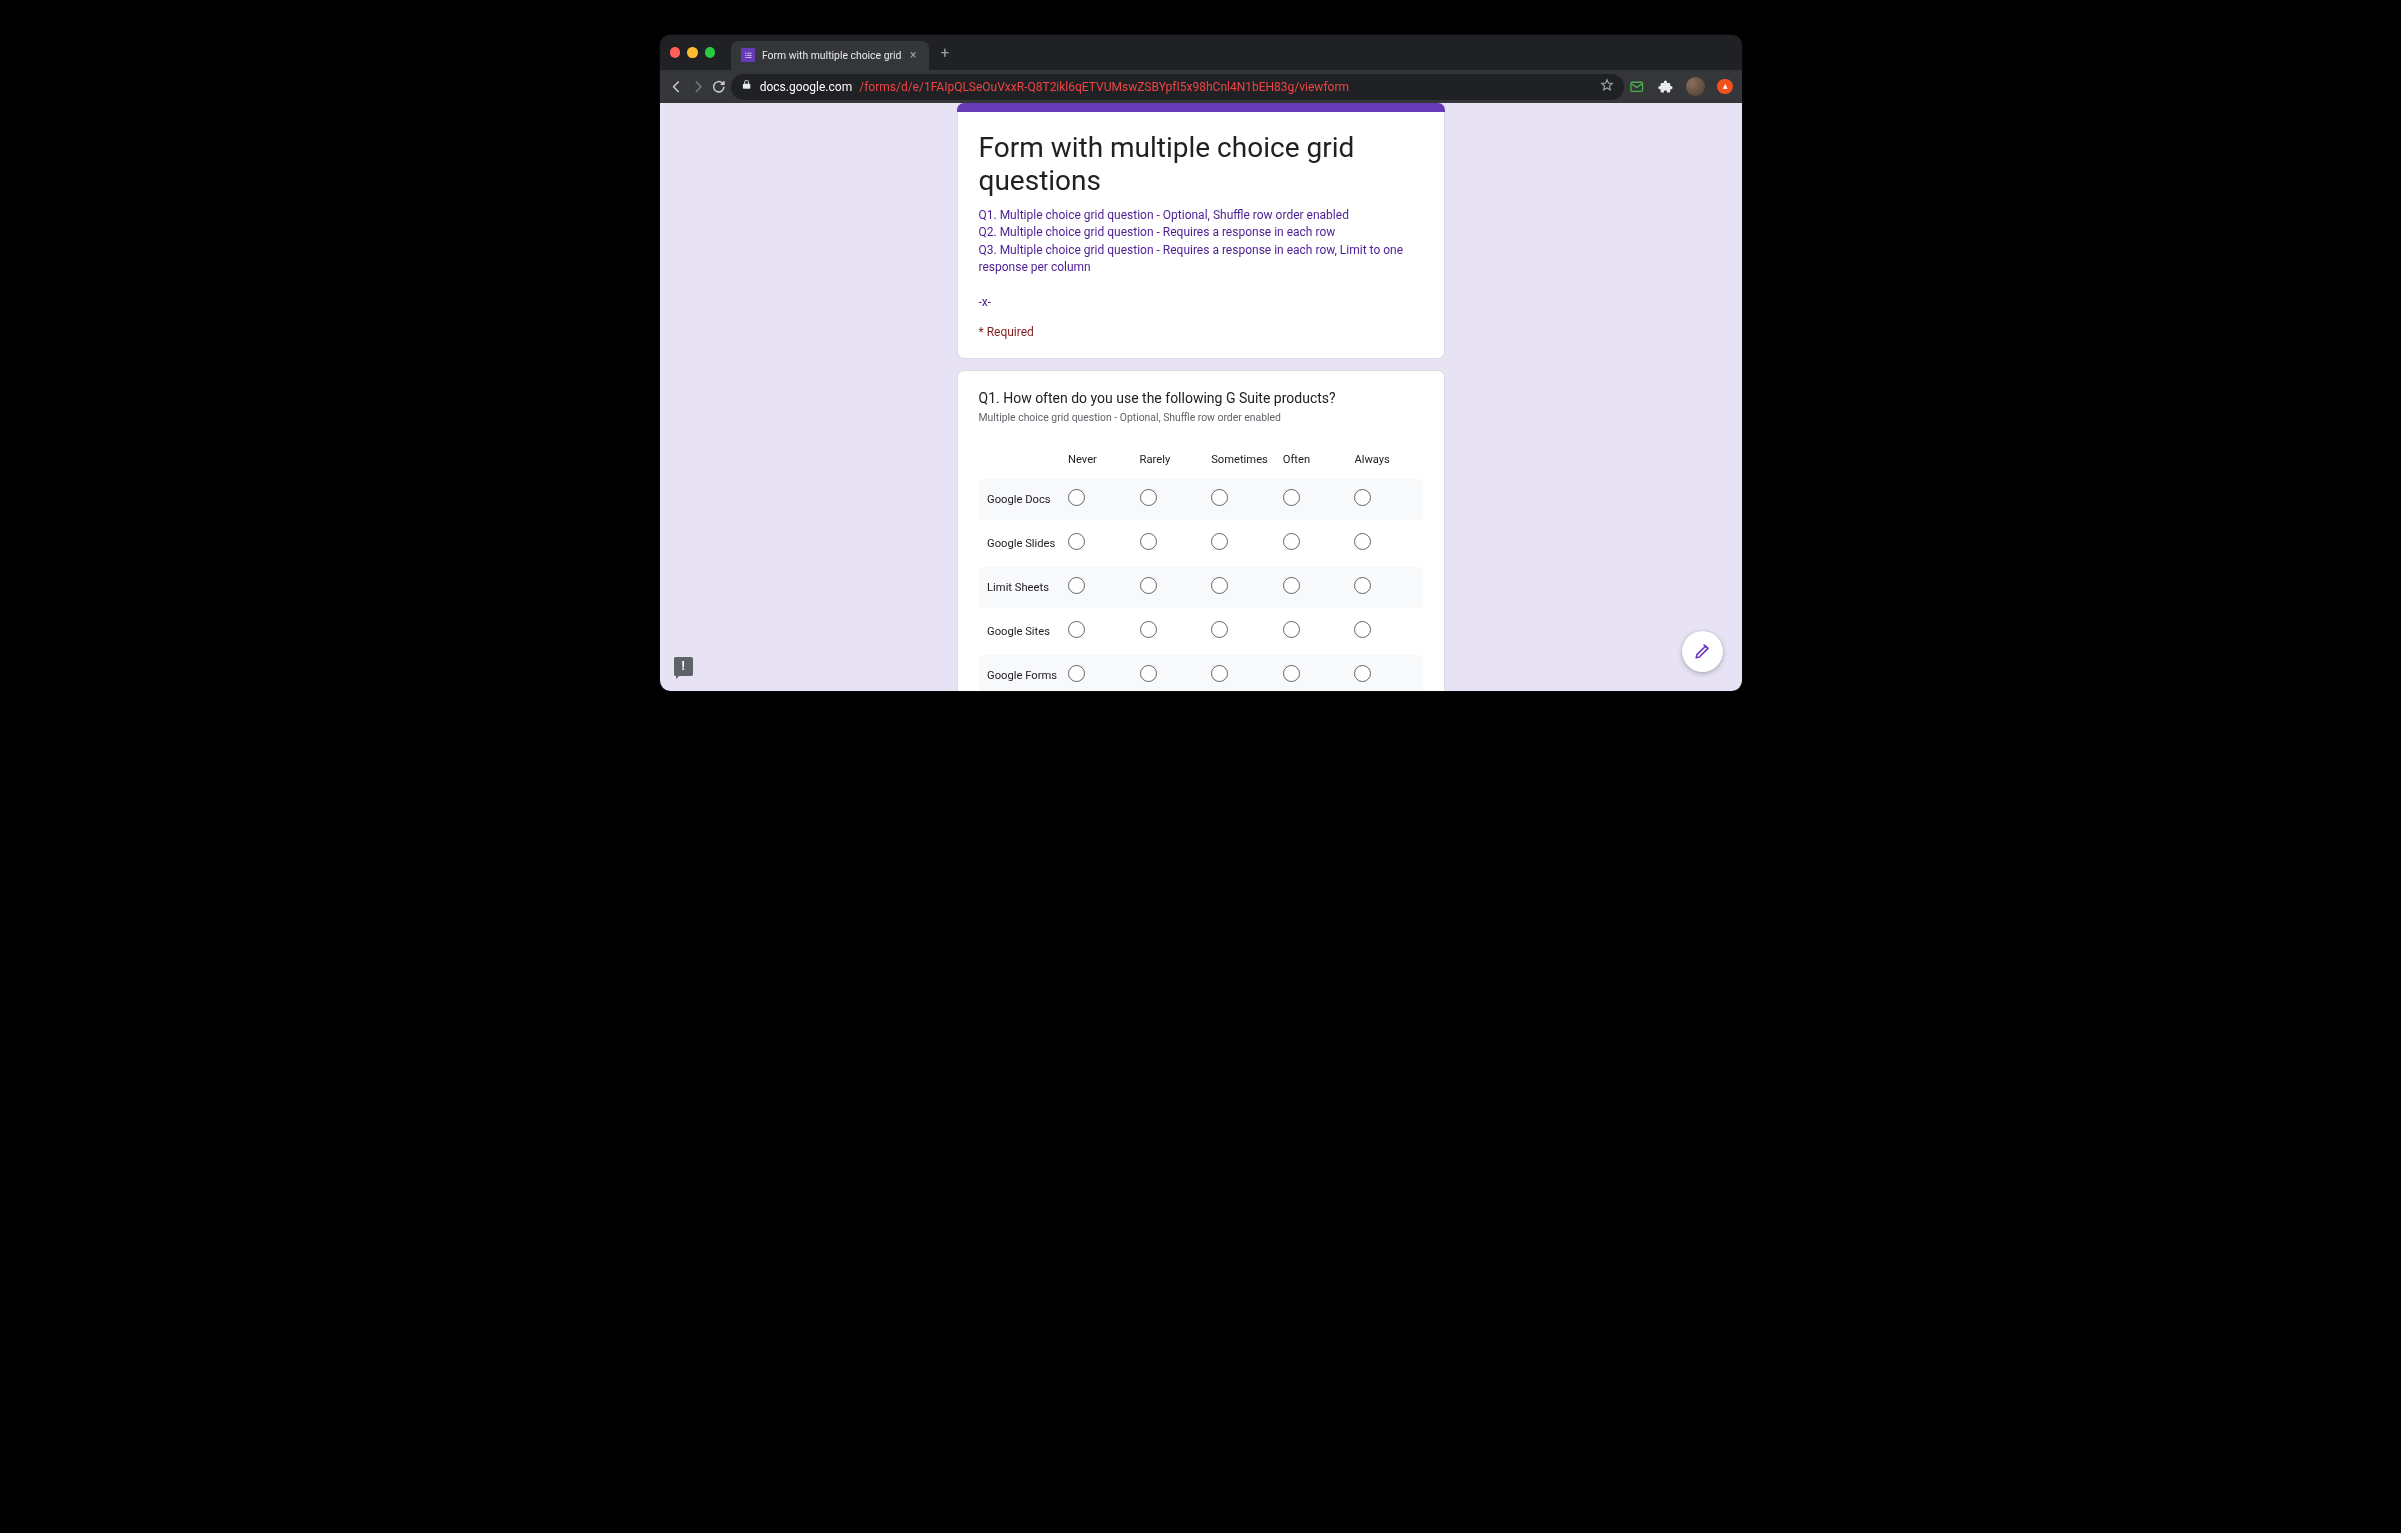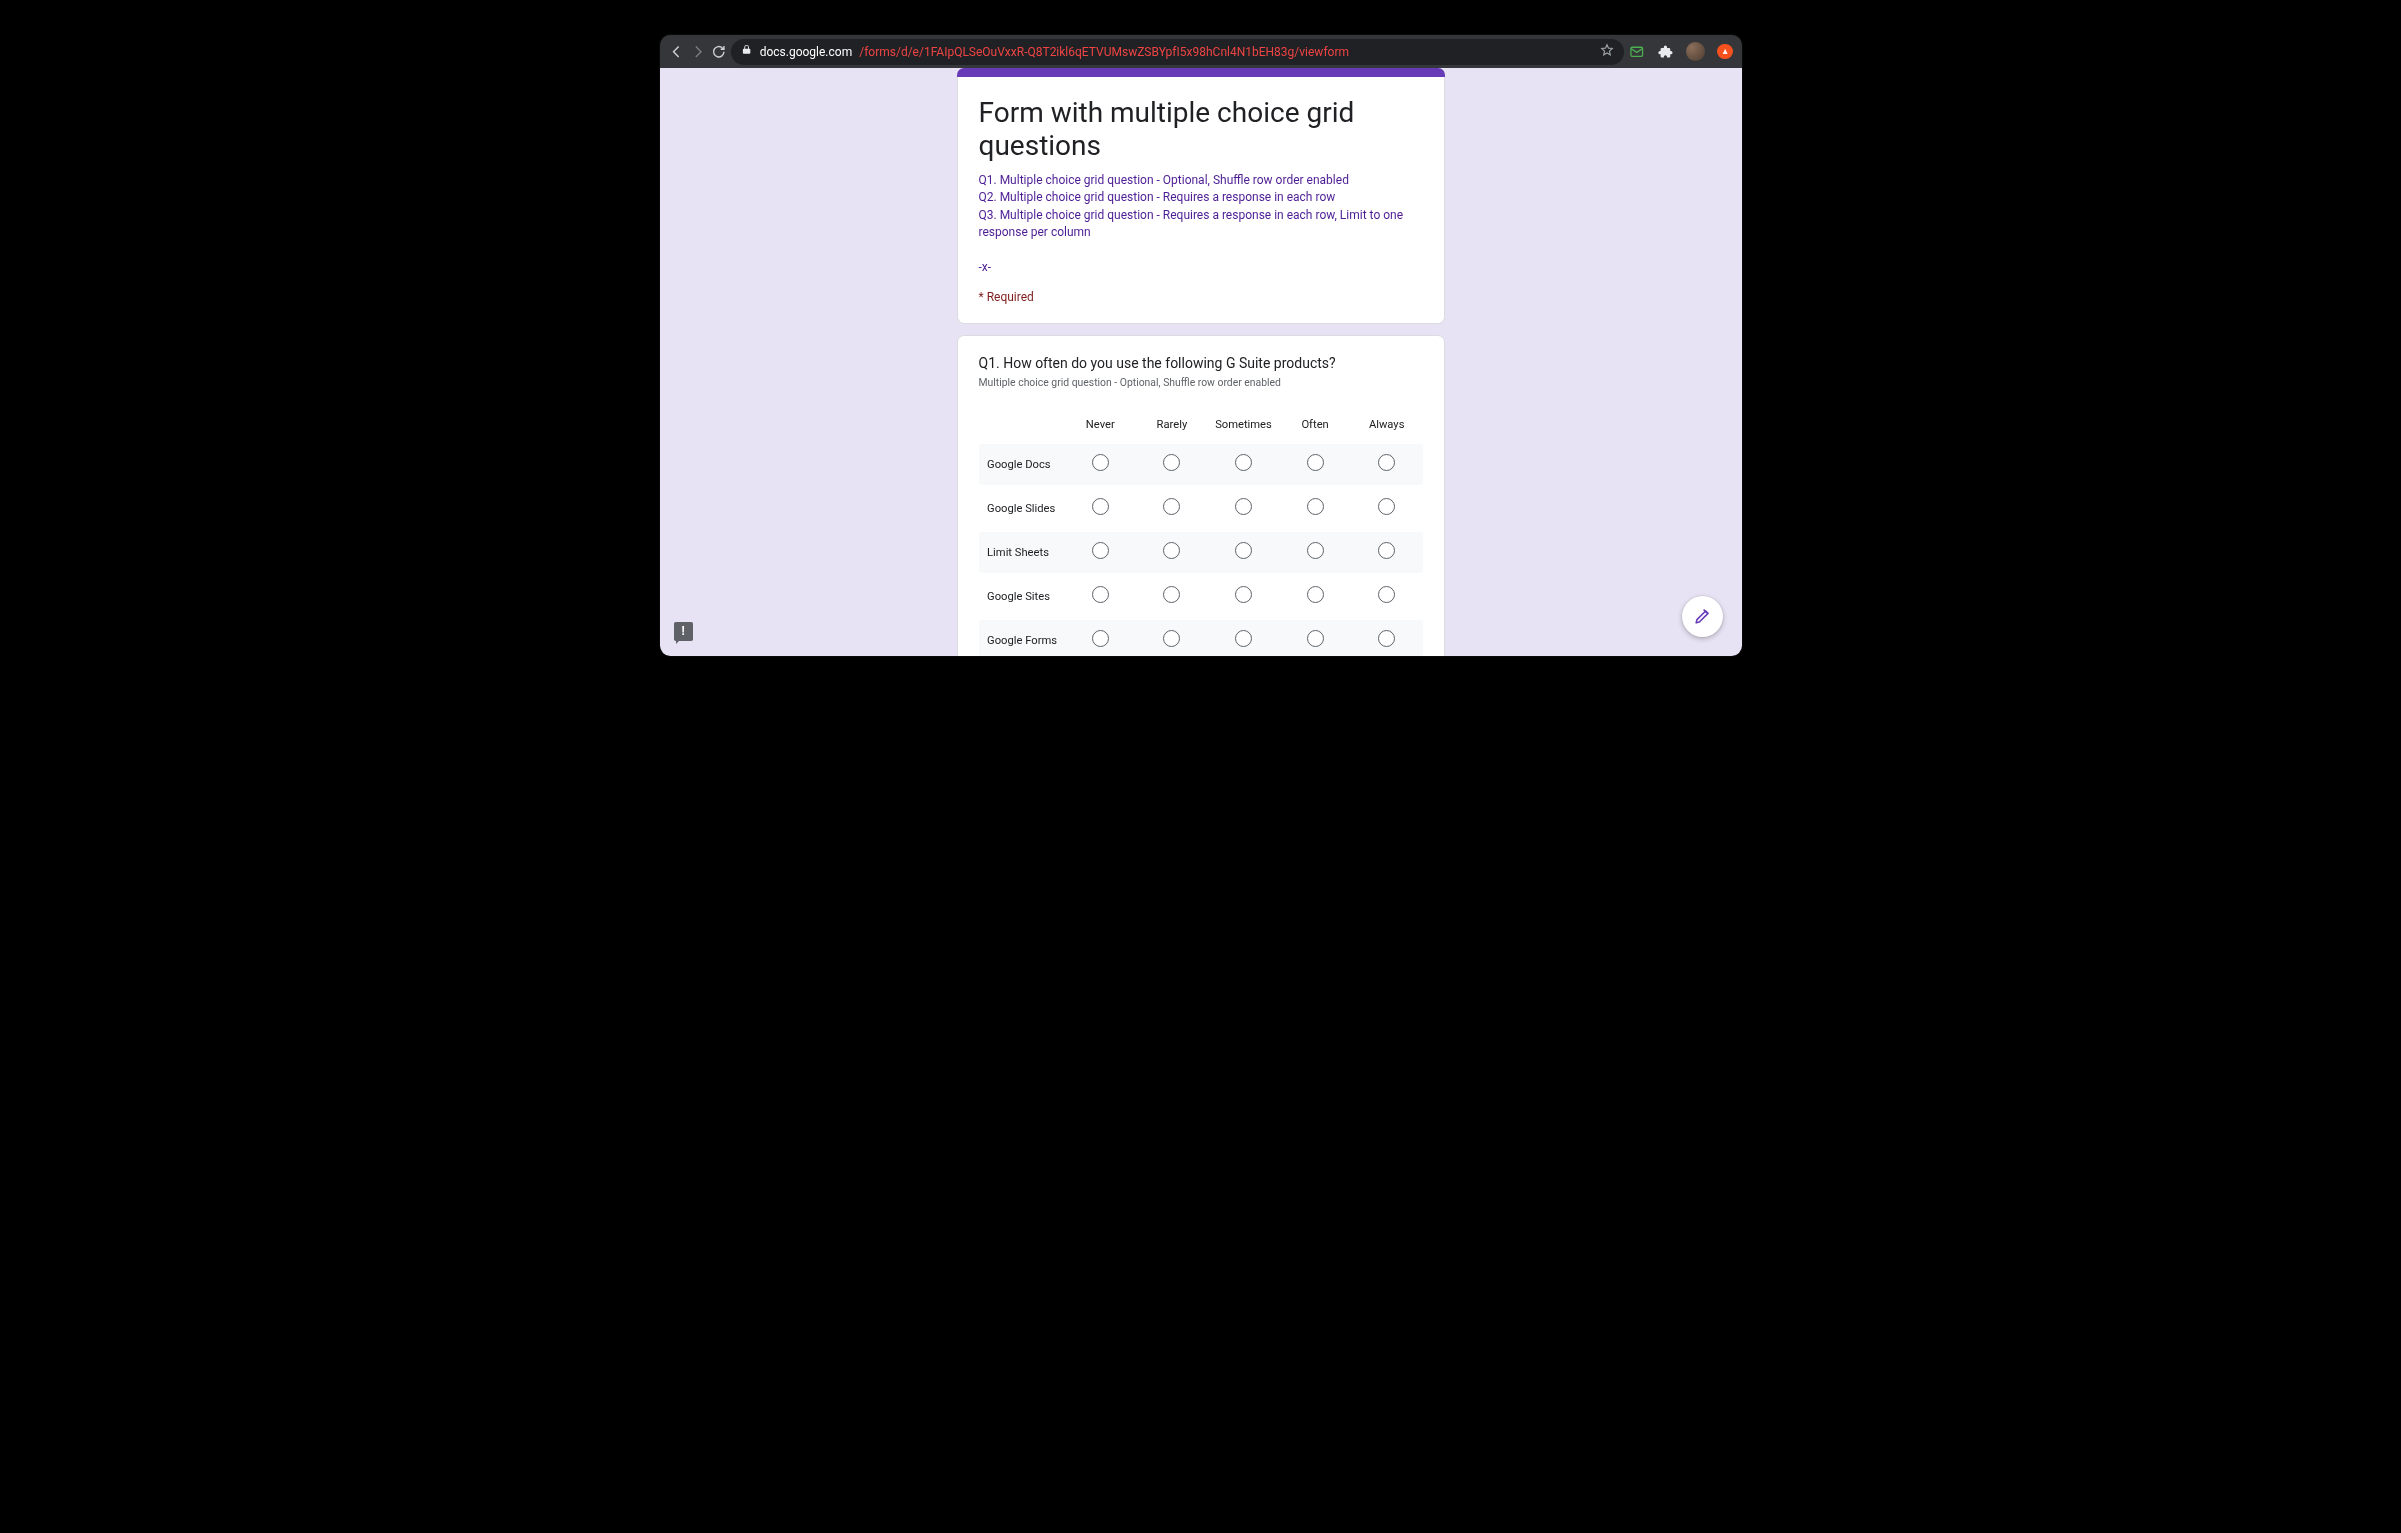--- a/index.html
+++ b/index.html
@@ -124,21 +124,21 @@
     letter-spacing: 0;
     margin-bottom: 10.4px;
   }
   .desc { font-size: 12px; color: #4c1d95; line-height: 1.45; white-space: pre-wrap; }
   .required { color: #7f1d1d; font-size: 12px; margin-top: 14px; }
 
   .q-title { font-size: 14px; color: #202124; margin-bottom: 5.2px; }
   .q-sub { font-size: 10.4px; color: #5f6368; margin-bottom: 17px; }
 
   table.grid { width: 100%; border-collapse: separate; border-spacing: 0 3.5px; table-layout: fixed; }
-  table.grid th, table.grid td { text-align: center; font-size: 11.2px; color:#202124; padding: 8.6px 3.5px; }
+  table.grid th, table.grid td { text-align: left; font-size: 11.2px; color:#202124; padding: 8.6px 3.5px; }
   table.grid th.rowhead, table.grid td.rowhead { text-align: left; padding-left: 8.6px; width: 86px; }
   table.grid thead th { font-weight: 400; padding-bottom: 10.4px; }
   table.grid tbody tr { background: #f8f9fa; }
   table.grid tbody tr:nth-child(even) { background: #fff; }
   table.grid tbody tr td:first-child { border-top-left-radius:3.5px; border-bottom-left-radius:3.5px; }
   table.grid tbody tr td:last-child { border-top-right-radius:3.5px; border-bottom-right-radius:3.5px; }
   table.grid tbody tr:nth-child(even) { background: #fff; }
   table.grid tbody tr { }
   table.grid tbody tr { }
   table.grid tbody tr { }
@@ -176,20 +176,42 @@
     border:3.5px solid transparent; border-top-color:#5f6368; border-left-color:#5f6368;
     width:0; height:0; transform: rotate(0deg);
   }
   .report span{ color:#fff; font-weight:700; font-size:12px; line-height:1; }
 </style>
 </head>
 <body>
 
 <div class="window">
 
+  <div class="titlebar">
+    <div class="traffic">
+      <div class="dot red"></div>
+      <div class="dot yellow"></div>
+      <div class="dot green"></div>
+    </div>
+    <div class="tab">
+      <span class="favicon">
+        <svg viewBox="0 0 24 24" fill="none">
+            <rect x="3" y="5" width="4" height="2" fill="#fff"></rect>
+            <rect x="9" y="5" width="12" height="2" fill="#fff"></rect>
+            <rect x="3" y="11" width="4" height="2" fill="#fff"></rect>
+            <rect x="9" y="11" width="12" height="2" fill="#fff"></rect>
+            <rect x="3" y="17" width="4" height="2" fill="#fff"></rect>
+            <rect x="9" y="17" width="12" height="2" fill="#fff"></rect>
+          </svg>
+      </span>
+      <span class="title">Form with multiple choice grid</span>
+      <span class="close">×</span>
+    </div>
+    <div class="newtab">+</div>
+  </div>
 
   <div class="toolbar">
     <div class="navbtn">
       <svg width="15.5" height="15.5" viewBox="0 0 24 24" fill="none" stroke="currentColor" stroke-width="2.2">
           <path d="M15 4l-8 8 8 8"></path>
         </svg>
     </div>
     <div class="navbtn dim">
       <svg width="15.5" height="15.5" viewBox="0 0 24 24" fill="none" stroke="currentColor" stroke-width="2.2">
           <path d="M9 4l8 8-8 8"></path>

